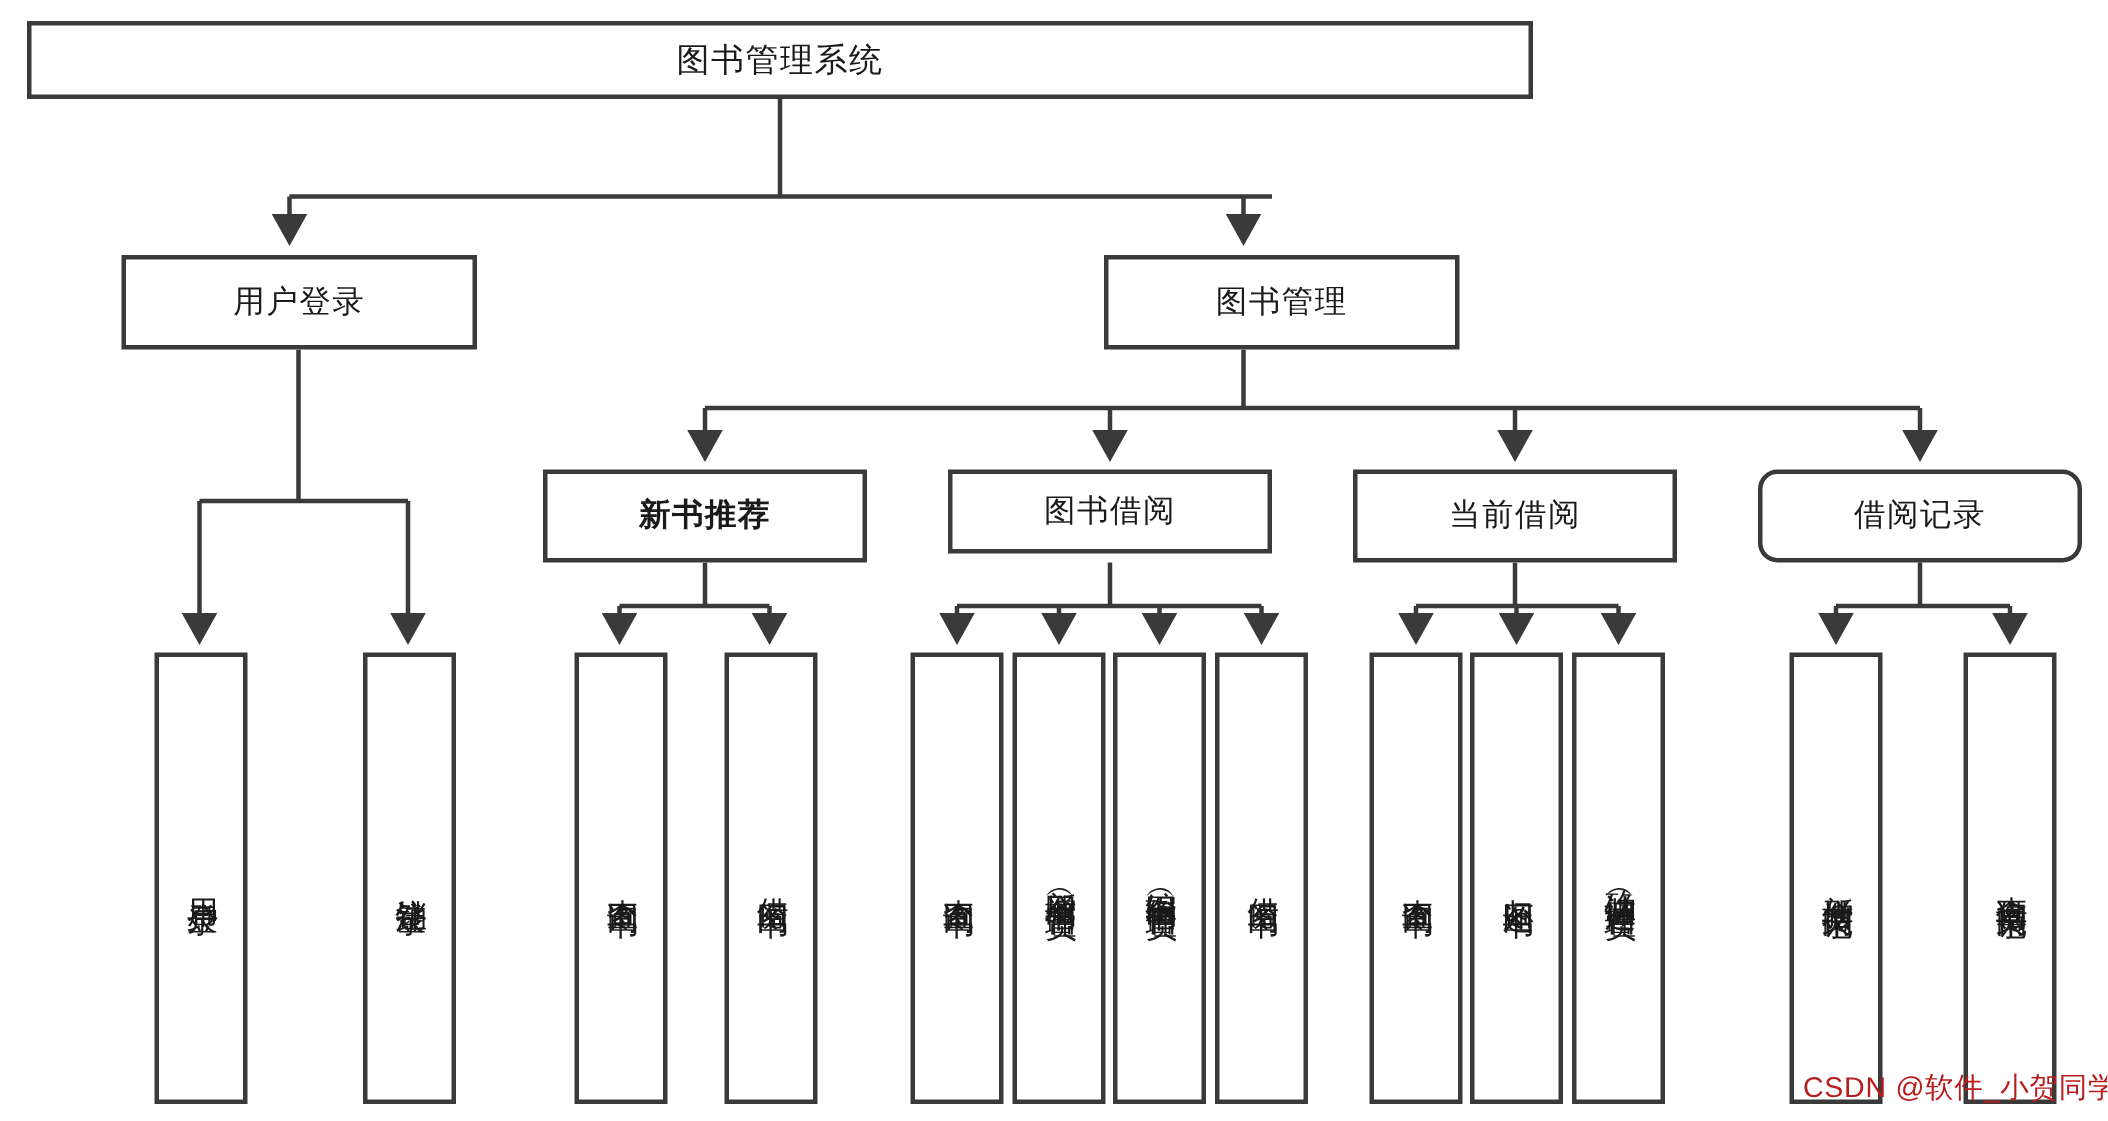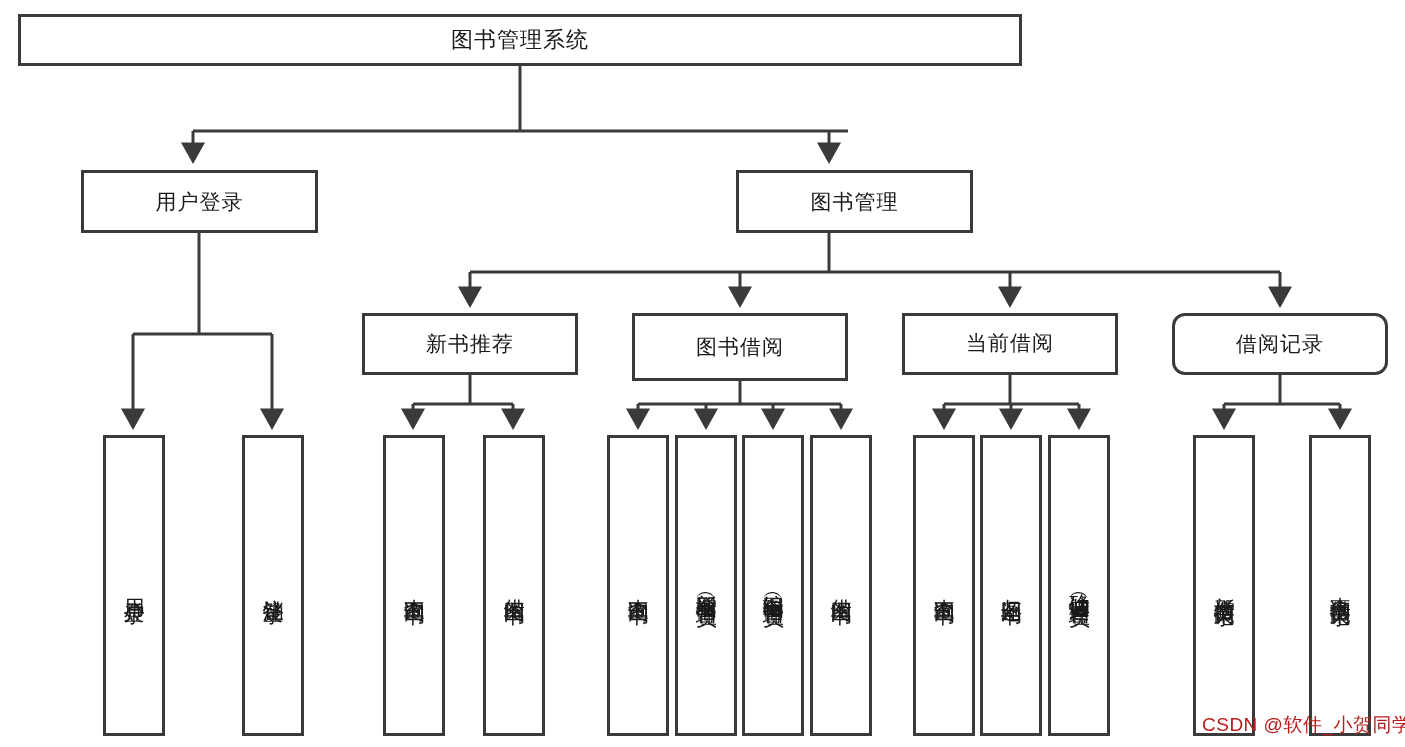--- a/index.html
+++ b/index.html
@@ -128,27 +128,27 @@
     <span>图书管理系统</span>
   </div>
 
   <div class="node h" style="left:81px; top:170px; width:237px; height:63px;">
     <span>用户登录</span>
   </div>
   <div class="node h" style="left:711px; top:170px; width:237px; height:63px;margin-left:25px;">
     <span>图书管理</span>
   </div>
 
-  <div class="node h" style="left:362px; top:313px; width:216px; height:62px;">
+  <div class="node h" style="left:362px; top:313px; width:216px; height:62px;font-weight:bold;">
     <span>新书推荐</span>
   </div>
-  <div class="node h" style="left:632px; top:313px; width:216px; height:68px;">
+  <div class="node h" style="left:632px; top:313px; width:216px; height:56px;">
     <span>图书借阅</span>
   </div>
-  <div class="node h" style="left:902px; top:313px; width:216px; height:62px;font-family:Liberation Serif, serif;">
+  <div class="node h" style="left:902px; top:313px; width:216px; height:62px;">
     <span>当前借阅</span>
   </div>
   <div class="node h" style="left:1172px; top:313px; width:216px; height:62px;border-radius:13px;">
     <span>借阅记录</span>
   </div>
 
   <div class="node v" style="left:103px; top:435px; width:62px; height:301px;">
     <span class="vlabel">用户登录</span>
   </div>
   <div class="node v" style="left:242px; top:435px; width:62px; height:301px;">

